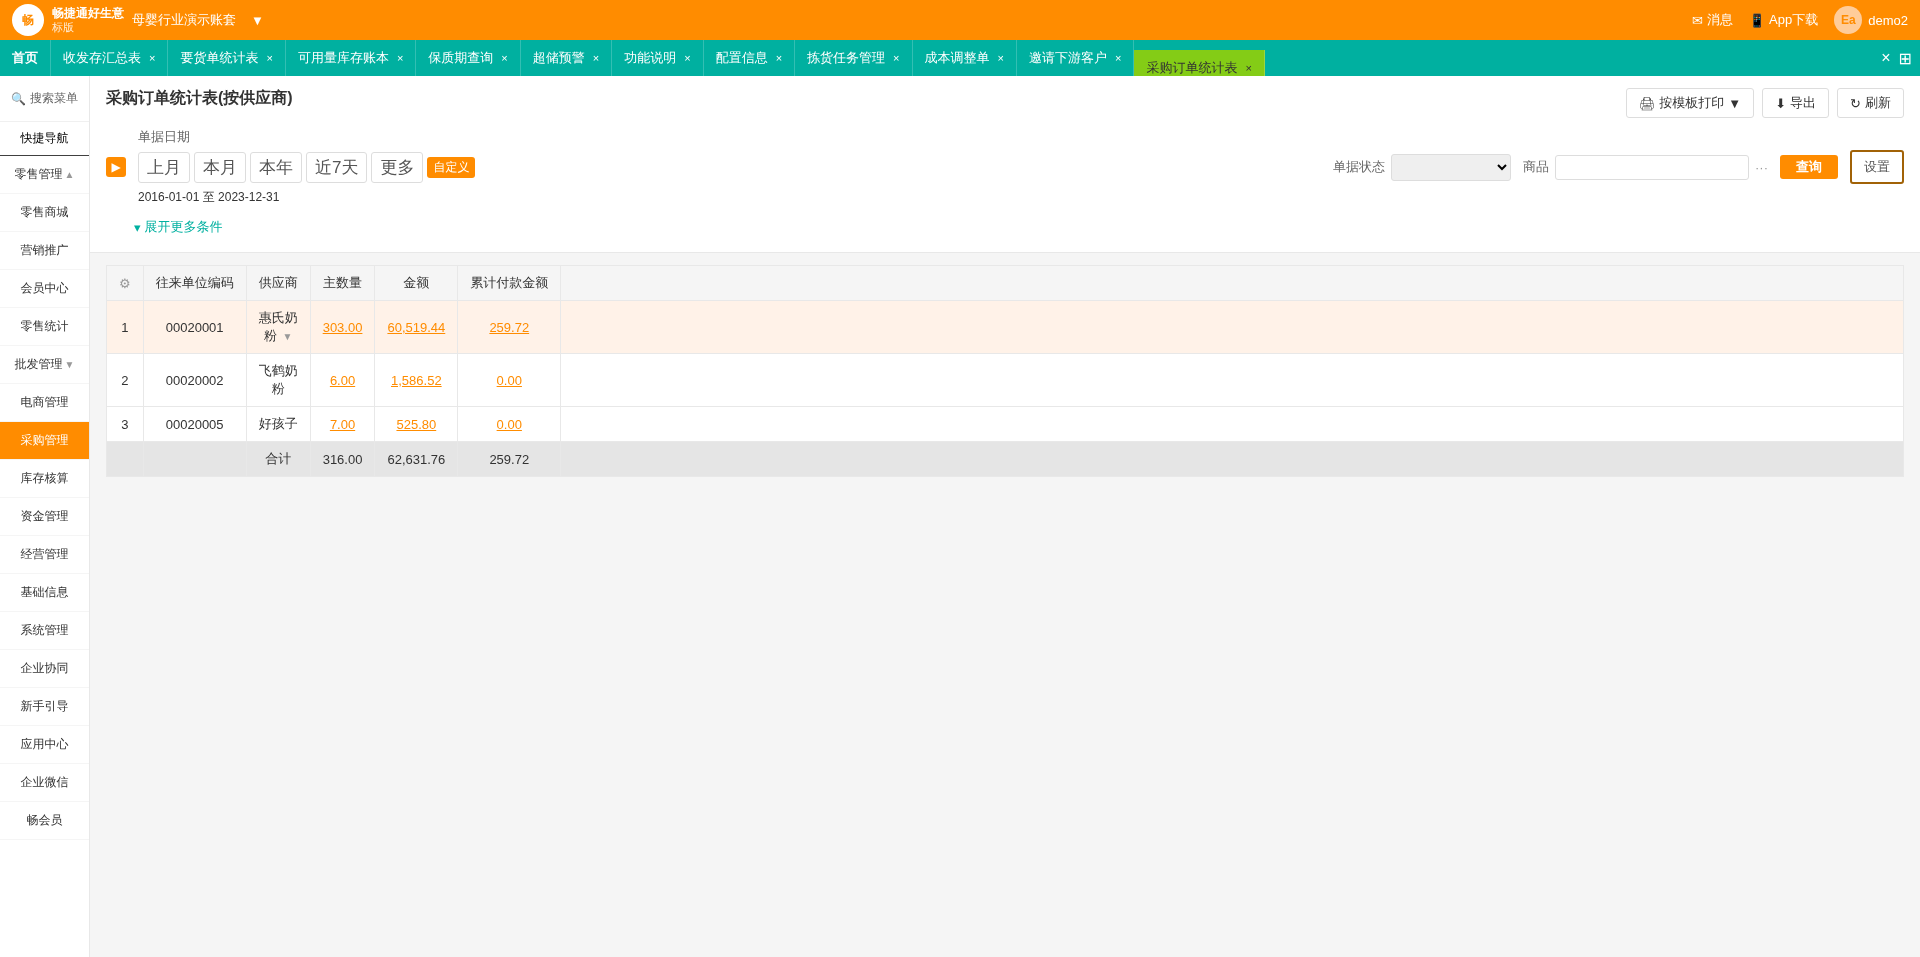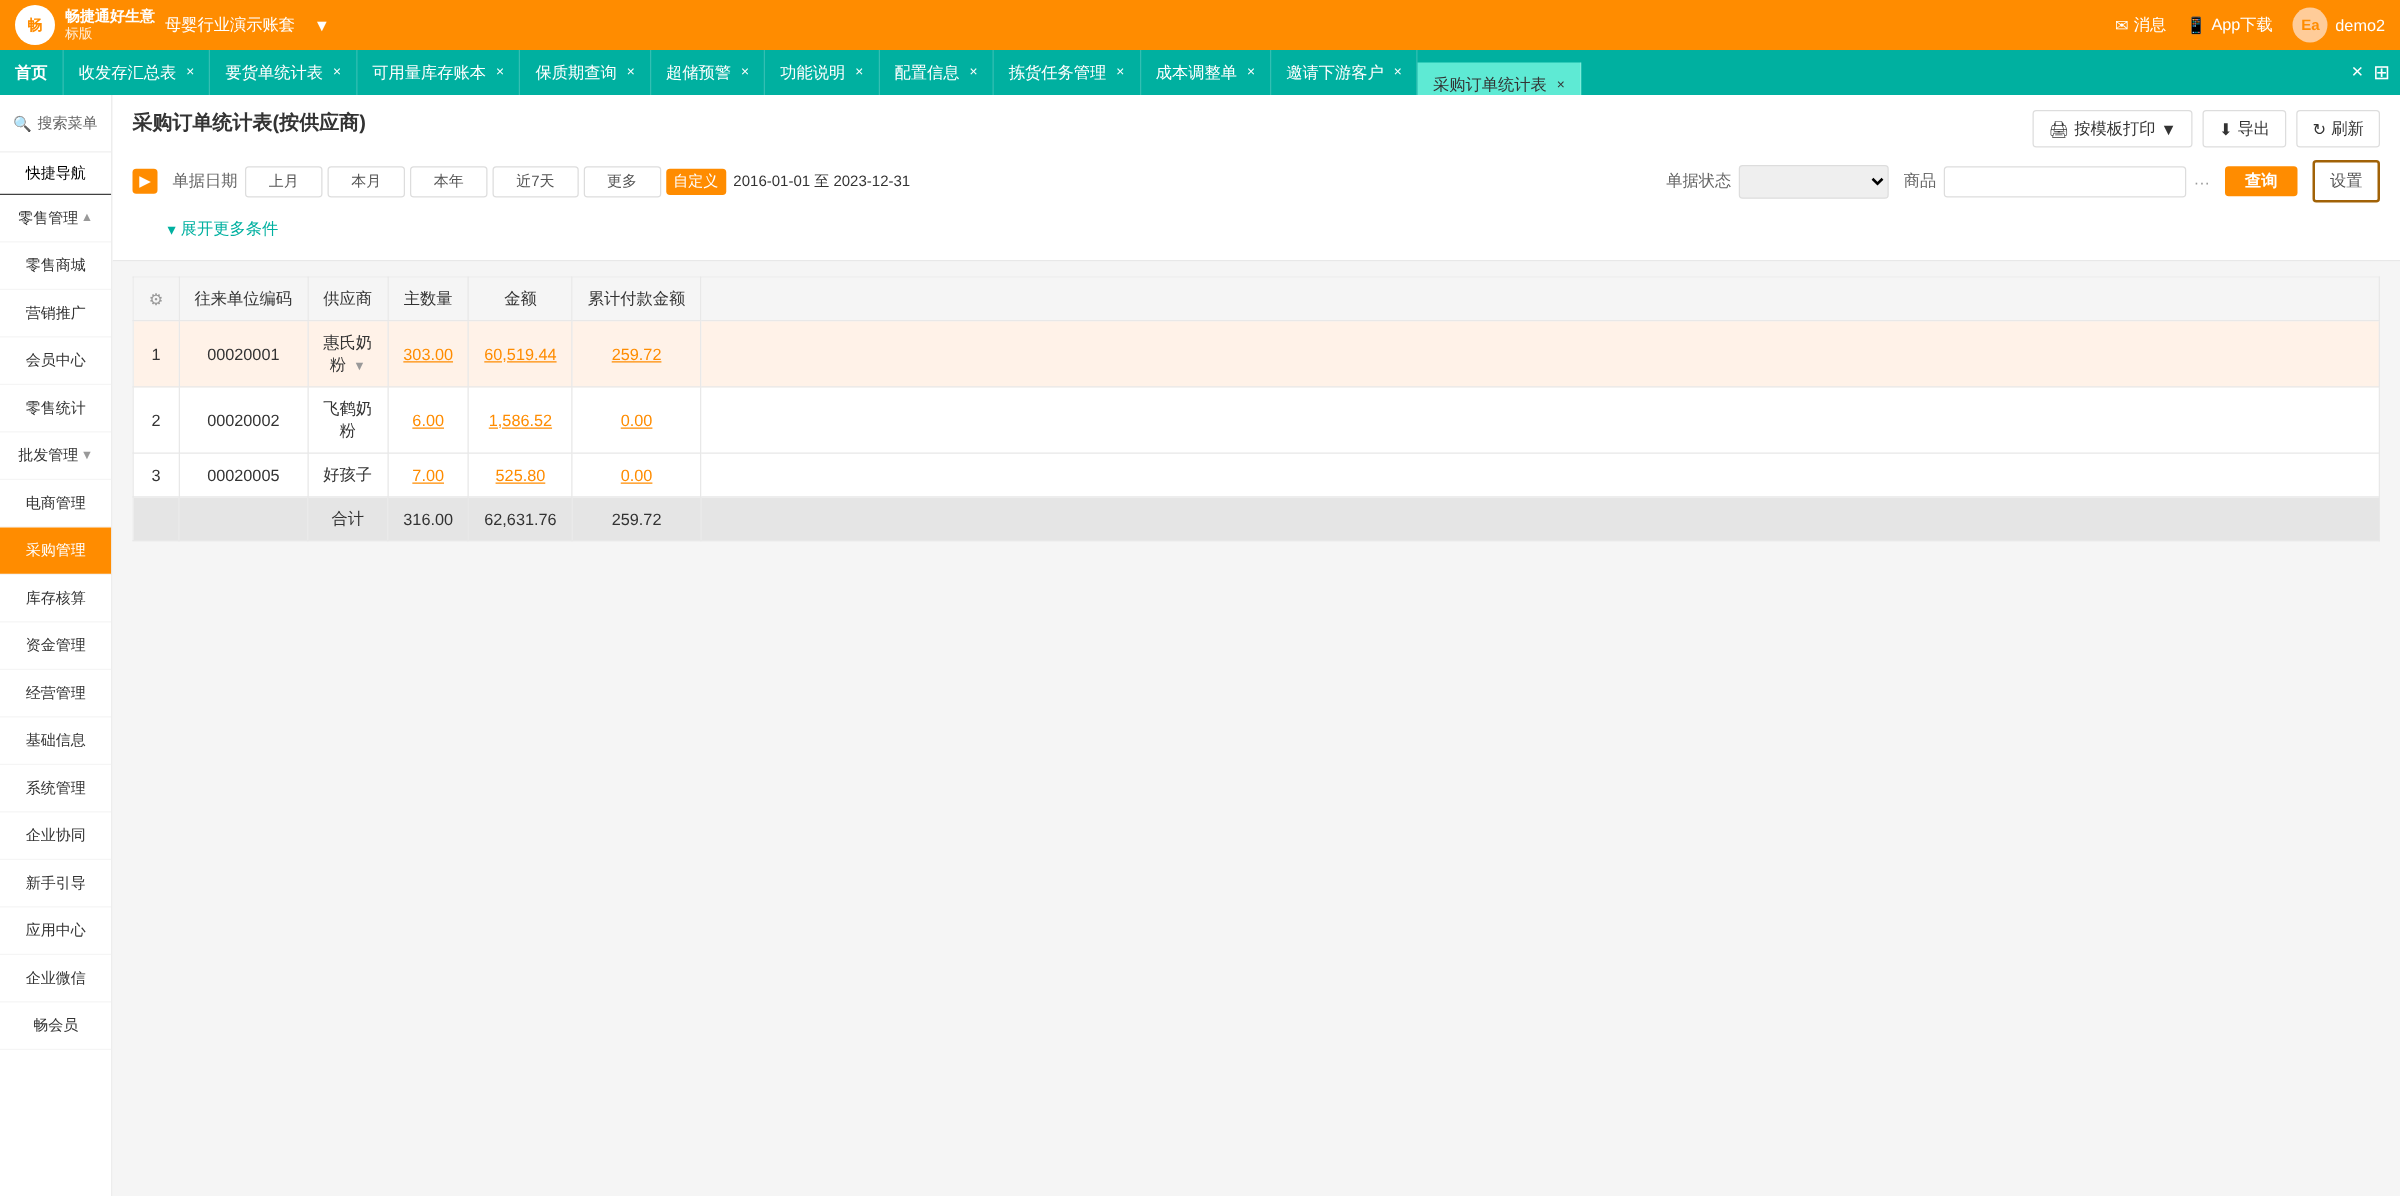--- a/index.html
+++ b/index.html
@@ -36,21 +36,21 @@
       height: 36px;
       display: flex;
       align-items: center;
       color: #fff;
       font-size: 13px;
       cursor: pointer;
       white-space: nowrap;
       gap: 4px;
       border-right: 1px solid rgba(255,255,255,0.2);
     }
-    .nav-tab.active { background: #5eead4; color: #333; margin-top: 20px; }
+    .nav-tab.active { background: #84cc16; color: #333; margin-top: 20px; }
     .nav-tab .close-btn { font-size: 11px; color: inherit; margin-left: 4px; }
     .nav-tab-home { background: #00b0a0; font-weight: bold; font-family: Liberation Serif, serif; }
     .nav-end-btns { margin-left: auto; display: flex; align-items: center; gap: 8px; padding-right: 8px; }
     .nav-end-btn { color: #fff; background: transparent; border: none; cursor: pointer; font-size: 16px; }
 
     
     .main-layout { display: flex; flex: 1; overflow: hidden; }
 
     
     .sidebar {
@@ -151,24 +151,24 @@
     }
 
     
     .filter-area {
       background: #fff;
       padding: 10px 16px;
       border-bottom: 1px solid #e8e8e8;
       flex-shrink: 0;
     }
     .filter-row { display: flex; align-items: center; gap: 12px; flex-wrap: wrap; }
-    .filter-group { display: flex; align-items: center; gap: 6px; }
+    .filter-group { display: flex; align-items: flex-start; gap: 6px; flex-direction: column; }
     .filter-label { color: #666; font-size: 13px; white-space: nowrap; }
     .date-shortcuts { display: flex; align-items: center; gap: 4px; }
-    .date-btn { padding: 3px 18px; border: 1px solid #ddd; border-radius: 3px; background: #fff; font-size: 12px; cursor: pointer; color: #555; }
+    .date-btn { padding: 3px 8px; border: 1px solid #ddd; border-radius: 3px; background: #fff; font-size: 17px; cursor: pointer; color: #555; }
     .date-custom-badge { background: #ff8c00; color: #fff; padding: 2px 6px; border-radius: 3px; font-size: 12px; }
     .date-range-text { color: #333; font-size: 12px; }
     .filter-spacer { flex: 1; }
     .status-select-wrapper { display: flex; align-items: center; gap: 6px; }
     .status-select { border: 1px solid #ddd; border-radius: 3px; padding: 4px 8px; font-size: 13px; min-width: 120px; outline: none; }
     .goods-input-wrapper { display: flex; align-items: center; gap: 6px; }
     .goods-input { border: 1px solid #ddd; border-radius: 3px; padding: 4px 8px; font-size: 13px; min-width: 160px; outline: none; }
     .expand-more-btn {
       display: flex;
       align-items: center;

